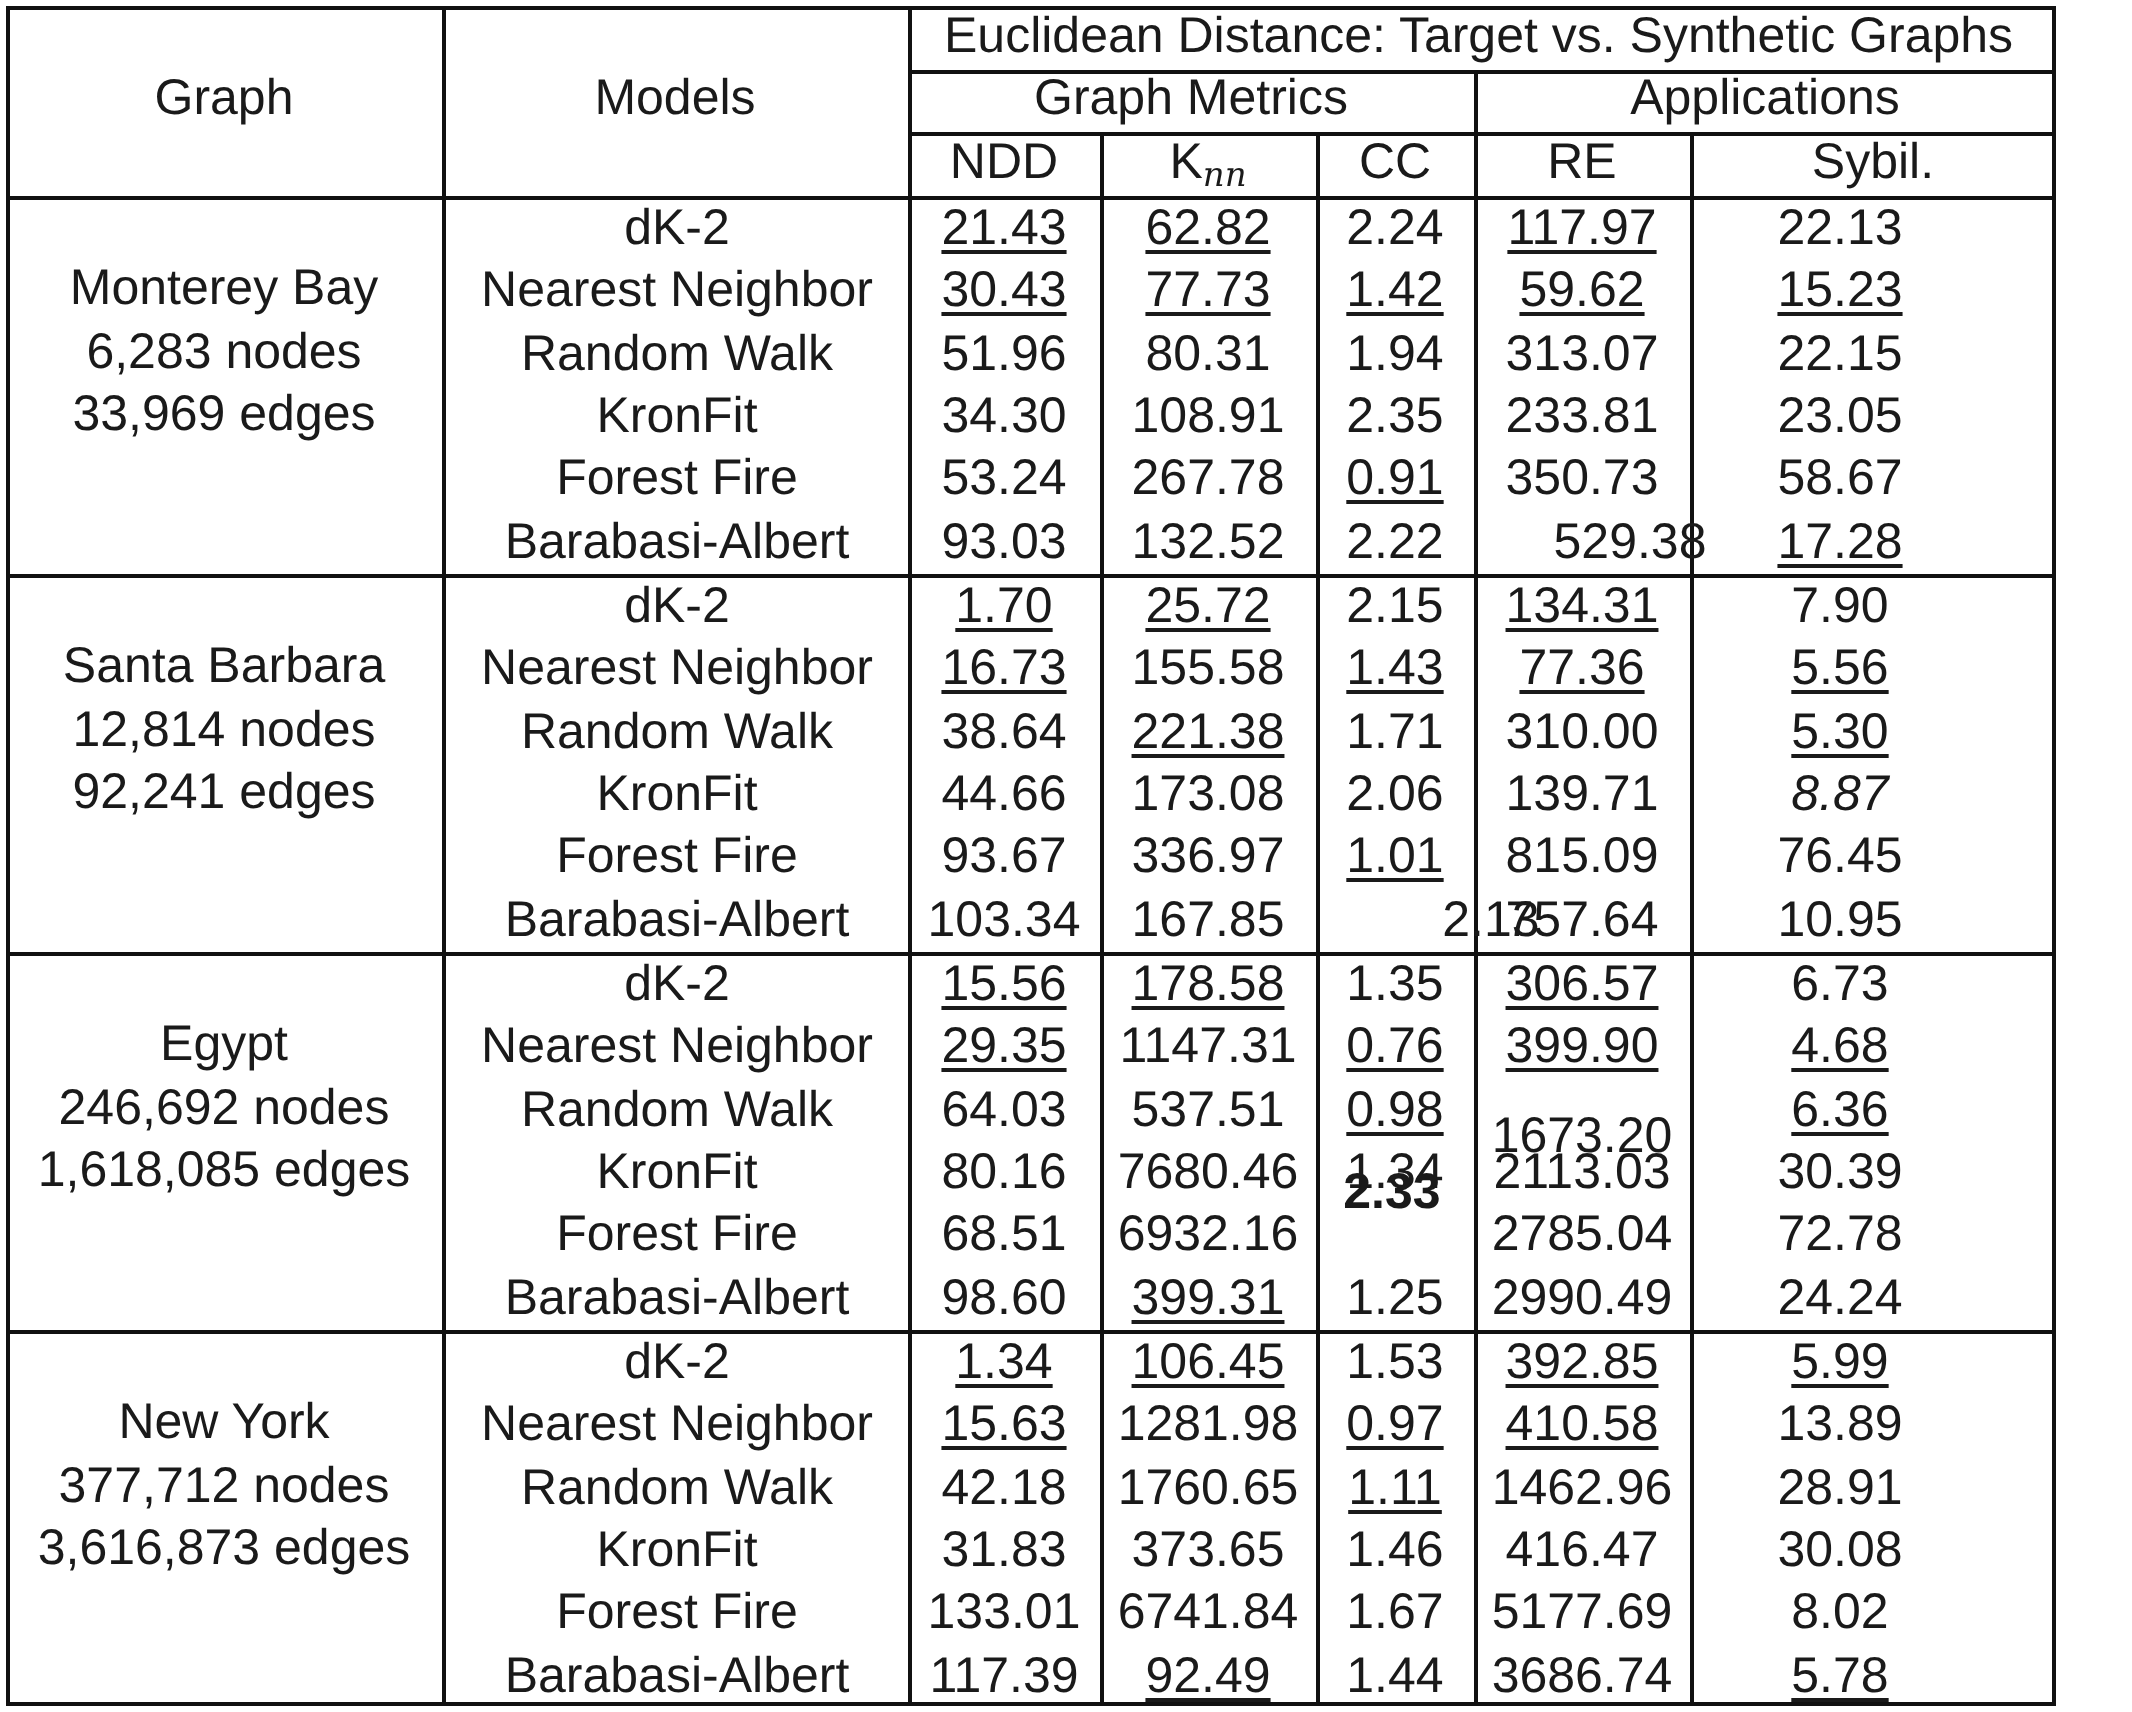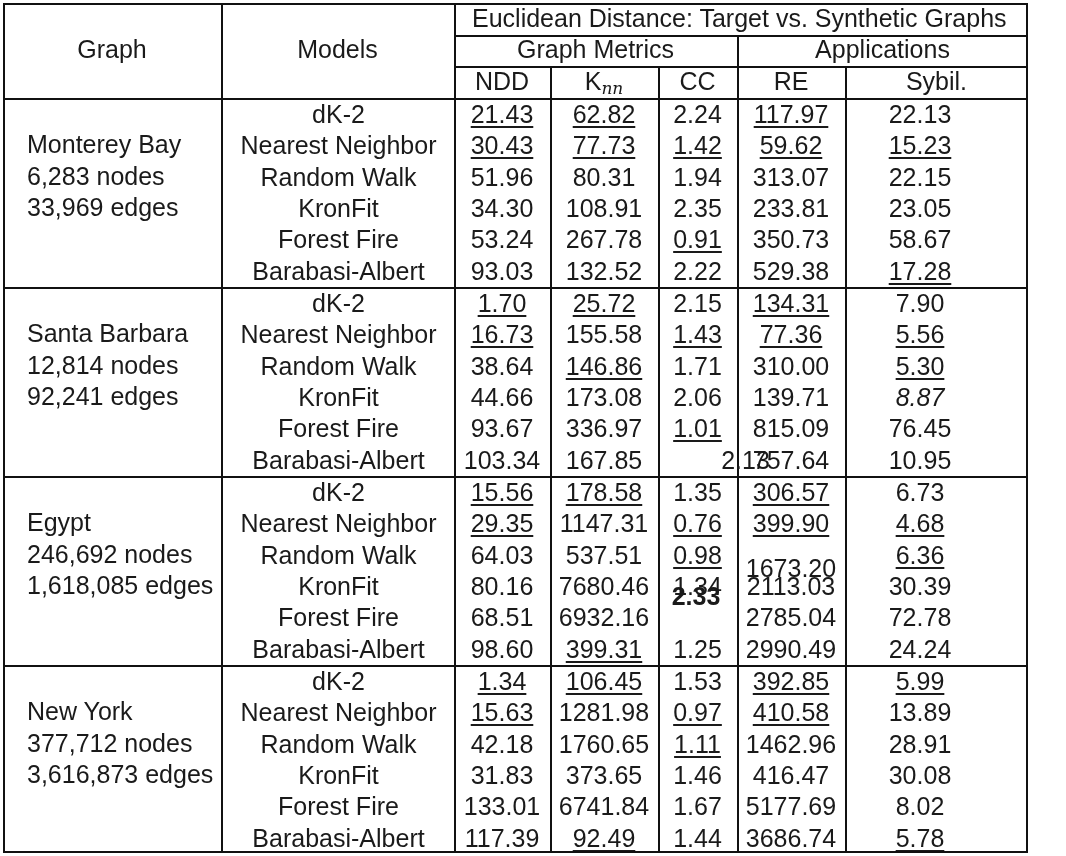--- a/index.html
+++ b/index.html
@@ -4,21 +4,21 @@
 <style>
   html, body { margin: 0; padding: 0; background: #ffffff; }
   body { width: 1066px; height: 856px; position: relative; overflow: hidden;
          font-family: "Liberation Sans", sans-serif; color: #1a1a1a; }
   .tbl { position: absolute; left: 3px; top: 3px; width: 1025px; height: 850px; }
   .hline { position: absolute; background: #111; }
   .vline { position: absolute; background: #111; }
   .cell { position: absolute; text-align: center; font-size: 25px; line-height: 31px; white-space: nowrap; }
   .u { text-decoration: underline; text-underline-offset: 3px; text-decoration-thickness: 1.5px; }
   .sub { font-family: "DejaVu Serif", serif; font-style: italic; font-size: 17px; vertical-align: -4px; }
-  .graph-name { position: absolute; left: 0; width: 230px; text-align: left; font-size: 25px; line-height: 31.5px; white-space: nowrap; margin-left: 24px; }
+  .graph-name { position: absolute; left: 0; width: 230px; text-align: center; font-size: 25px; line-height: 31.5px; white-space: nowrap; }
 </style>
 </head>
 <body>
 
 <div class="tbl" id="tbl">
 
   <div class="cell" style="left:0;top:31px;width:218px;font-size:25px;">Graph</div>
   <div class="cell" style="left:218px;top:31px;width:233px;">Models</div>
   <div class="cell" style="left:451px;top:0;width:620px;text-align:left;padding-left:18px;">Euclidean Distance: Target vs. Synthetic Graphs</div>
   <div class="cell" style="left:451px;top:31px;width:283px;">Graph Metrics</div>
@@ -73,41 +73,41 @@
     <div class="cell" style="left: 220px; top: 221.2px; width: 231px; overflow: hidden;">Forest Fire</div>
     <div class="cell" style="left: 451px; top: 221.2px; width: 96px;"><span>53.24</span></div>
     <div class="cell" style="left: 547px; top: 221.2px; width: 108px;"><span>267.78</span></div>
     <div class="cell" style="left: 655px; top: 221.2px; width: 79px;"><span class="u">0.91</span></div>
     <div class="cell" style="left: 734px; top: 221.2px; width: 108px;"><span>350.73</span></div>
     <div class="cell" style="left: 842px; top: 221.2px; width: 150px;"><span>58.67</span></div>
     <div class="cell" style="left: 220px; top: 252.5px; width: 231px; overflow: hidden;">Barabasi-Albert</div>
     <div class="cell" style="left: 451px; top: 252.5px; width: 96px;"><span>93.03</span></div>
     <div class="cell" style="left: 547px; top: 252.5px; width: 108px;"><span>132.52</span></div>
     <div class="cell" style="left: 655px; top: 252.5px; width: 79px;"><span>2.22</span></div>
-    <div class="cell" style="left: 734px; top: 252.5px; width: 108px;"><span>529.38</span></div>
+    <div class="cell" style="left: 734px; top: 252.5px; width: 108px; padding-left: 24px;"><span>529.38</span></div>
     <div class="cell" style="left: 842px; top: 252.5px; width: 150px;"><span class="u">17.28</span></div>
     <div class="hline" style="left: 0px; top: 284px; width: 1025px; height: 2px;"></div>
     <div class="graph-name" style="top: 315px; width: 218px;">Santa Barbara</div>
     <div class="graph-name" style="top: 346.5px; width: 218px;">12,814 nodes</div>
     <div class="graph-name" style="top: 378px; width: 218px;">92,241 edges</div>
     <div class="cell" style="left: 220px; top: 285px; width: 231px; overflow: hidden;">dK-2</div>
     <div class="cell" style="left: 451px; top: 285px; width: 96px;"><span class="u">1.70</span></div>
     <div class="cell" style="left: 547px; top: 285px; width: 108px;"><span class="u">25.72</span></div>
     <div class="cell" style="left: 655px; top: 285px; width: 79px;"><span>2.15</span></div>
     <div class="cell" style="left: 734px; top: 285px; width: 108px;"><span class="u">134.31</span></div>
     <div class="cell" style="left: 842px; top: 285px; width: 150px;"><span>7.90</span></div>
     <div class="cell" style="left: 220px; top: 316.3px; width: 231px; overflow: hidden;">Nearest Neighbor</div>
     <div class="cell" style="left: 451px; top: 316.3px; width: 96px;"><span class="u">16.73</span></div>
     <div class="cell" style="left: 547px; top: 316.3px; width: 108px;"><span>155.58</span></div>
     <div class="cell" style="left: 655px; top: 316.3px; width: 79px;"><span class="u">1.43</span></div>
     <div class="cell" style="left: 734px; top: 316.3px; width: 108px;"><span class="u">77.36</span></div>
     <div class="cell" style="left: 842px; top: 316.3px; width: 150px;"><span class="u">5.56</span></div>
     <div class="cell" style="left: 220px; top: 347.6px; width: 231px; overflow: hidden;">Random Walk</div>
     <div class="cell" style="left: 451px; top: 347.6px; width: 96px;"><span>38.64</span></div>
-    <div class="cell" style="left: 547px; top: 347.6px; width: 108px;"><span class="u">146.86</span></div>
+    <div class="cell" style="left: 547px; top: 347.6px; width: 108px;"><span class="u">221.38</span></div>
     <div class="cell" style="left: 655px; top: 347.6px; width: 79px;"><span>1.71</span></div>
     <div class="cell" style="left: 734px; top: 347.6px; width: 108px;"><span>310.00</span></div>
     <div class="cell" style="left: 842px; top: 347.6px; width: 150px;"><span class="u">5.30</span></div>
     <div class="cell" style="left: 220px; top: 378.9px; width: 231px; overflow: hidden;">KronFit</div>
     <div class="cell" style="left: 451px; top: 378.9px; width: 96px;"><span>44.66</span></div>
     <div class="cell" style="left: 547px; top: 378.9px; width: 108px;"><span>173.08</span></div>
     <div class="cell" style="left: 655px; top: 378.9px; width: 79px;"><span>2.06</span></div>
     <div class="cell" style="left: 734px; top: 378.9px; width: 108px;"><span>139.71</span></div>
     <div class="cell" style="left: 842px; top: 378.9px; width: 150px; font-style: italic;"><span>8.87</span></div>
     <div class="cell" style="left: 220px; top: 410.2px; width: 231px; overflow: hidden;">Forest Fire</div>

